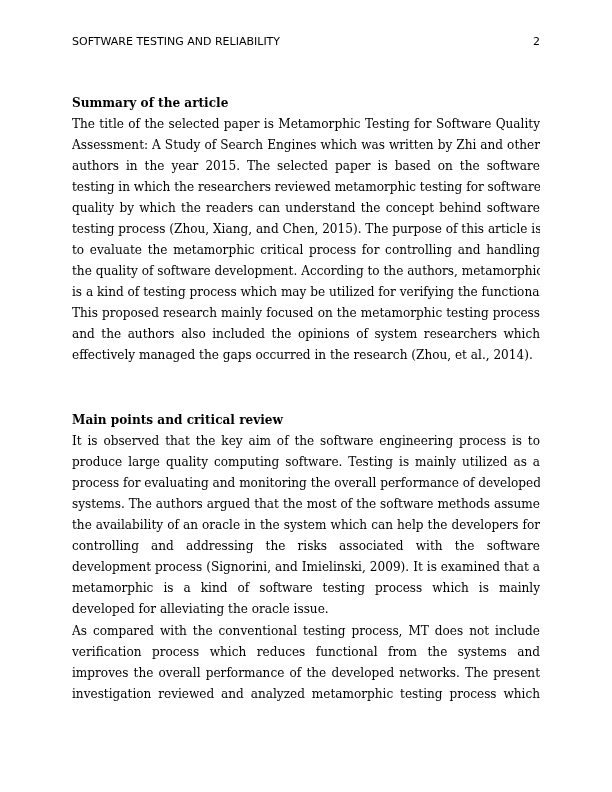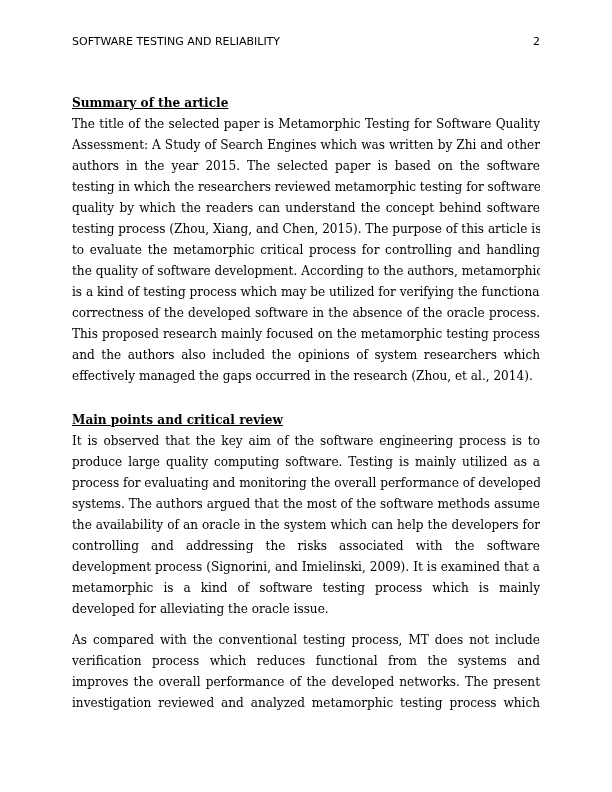--- a/index.html
+++ b/index.html
@@ -5,21 +5,21 @@
     html, body { margin: 0; padding: 0; background: #ffffff; }
     body { width: 612px; height: 792px; position: relative; overflow: hidden; }
     .page { position: absolute; left: 0; top: 0; width: 612px; height: 624px; background: #fff; }
     .running-head {
       position: absolute; left: 72px; top: 35px; width: 468px; height: 14px;
       font-family: "DejaVu Sans", sans-serif; font-size: 11px; color: #000;
     }
     .running-head .title { position: absolute; left: 0; top: 0; letter-spacing: 0; }
     .running-head .num { position: absolute; right: 0; top: 0; }
     .block { position: absolute; left: 72px; width: 468px; font-family: "DejaVu Serif", serif; font-size: 12.1px; color: #000; }
-    .heading { font-weight: bold; height: 21px; line-height: 21px; text-decoration: underline; }
+    .heading { font-weight: bold; height: 21px; line-height: 21px; }
     .line {
       height: 21px; line-height: 21px; white-space: nowrap;
       text-align: justify; text-align-last: justify; overflow: hidden;
     }
     .line.last { text-align: left; text-align-last: left; }
   </style>
 </head>
 <body>
 
 <div class="page">
@@ -34,41 +34,40 @@
     <div>
       <div class="line">The title of the selected paper is Metamorphic Testing for Software Quality</div>
       <div class="line">Assessment: A Study of Search Engines which was written by Zhi and other</div>
       <div class="line">authors in the year 2015. The selected paper is based on the software</div>
       <div class="line">testing in which the researchers reviewed metamorphic testing for software</div>
       <div class="line">quality by which the readers can understand the concept behind software</div>
       <div class="line">testing process (Zhou, Xiang, and Chen, 2015). The purpose of this article is</div>
       <div class="line">to evaluate the metamorphic critical process for controlling and handling</div>
       <div class="line">the quality of software development. According to the authors, metamorphic</div>
       <div class="line">is a kind of testing process which may be utilized for verifying the functional</div>
-      <div class="line">correctness of the developed software in the absence of the oracle process.</div>
       <div class="line">This proposed research mainly focused on the metamorphic testing process</div>
       <div class="line">and the authors also included the opinions of system researchers which</div>
       <div class="line last">effectively managed the gaps occurred in the research (Zhou, et al., 2014).</div>
     </div>
   </div>
 
   <div class="block" style="top: 410px;">
     <div class="heading">Main points and critical review</div>
     <div>
       <div class="line">It is observed that the key aim of the software engineering process is to</div>
       <div class="line">produce large quality computing software. Testing is mainly utilized as a</div>
       <div class="line">process for evaluating and monitoring the overall performance of developed</div>
       <div class="line">systems. The authors argued that the most of the software methods assume</div>
       <div class="line">the availability of an oracle in the system which can help the developers for</div>
       <div class="line">controlling and addressing the risks associated with the software</div>
       <div class="line">development process (Signorini, and Imielinski, 2009). It is examined that a</div>
       <div class="line">metamorphic is a kind of software testing process which is mainly</div>
       <div class="line last">developed for alleviating the oracle issue.</div>
     </div>
-    <div style="margin-top: 10px;">
+    <div style="margin-top: 1px;">
       <div class="line">As compared with the conventional testing process, MT does not include</div>
       <div class="line">verification process which reduces functional from the systems and</div>
       <div class="line">improves the overall performance of the developed networks. The present</div>
       <div class="line">investigation reviewed and analyzed metamorphic testing process which</div>
     </div>
   </div>
 
 </div>
 
 </body></html>

